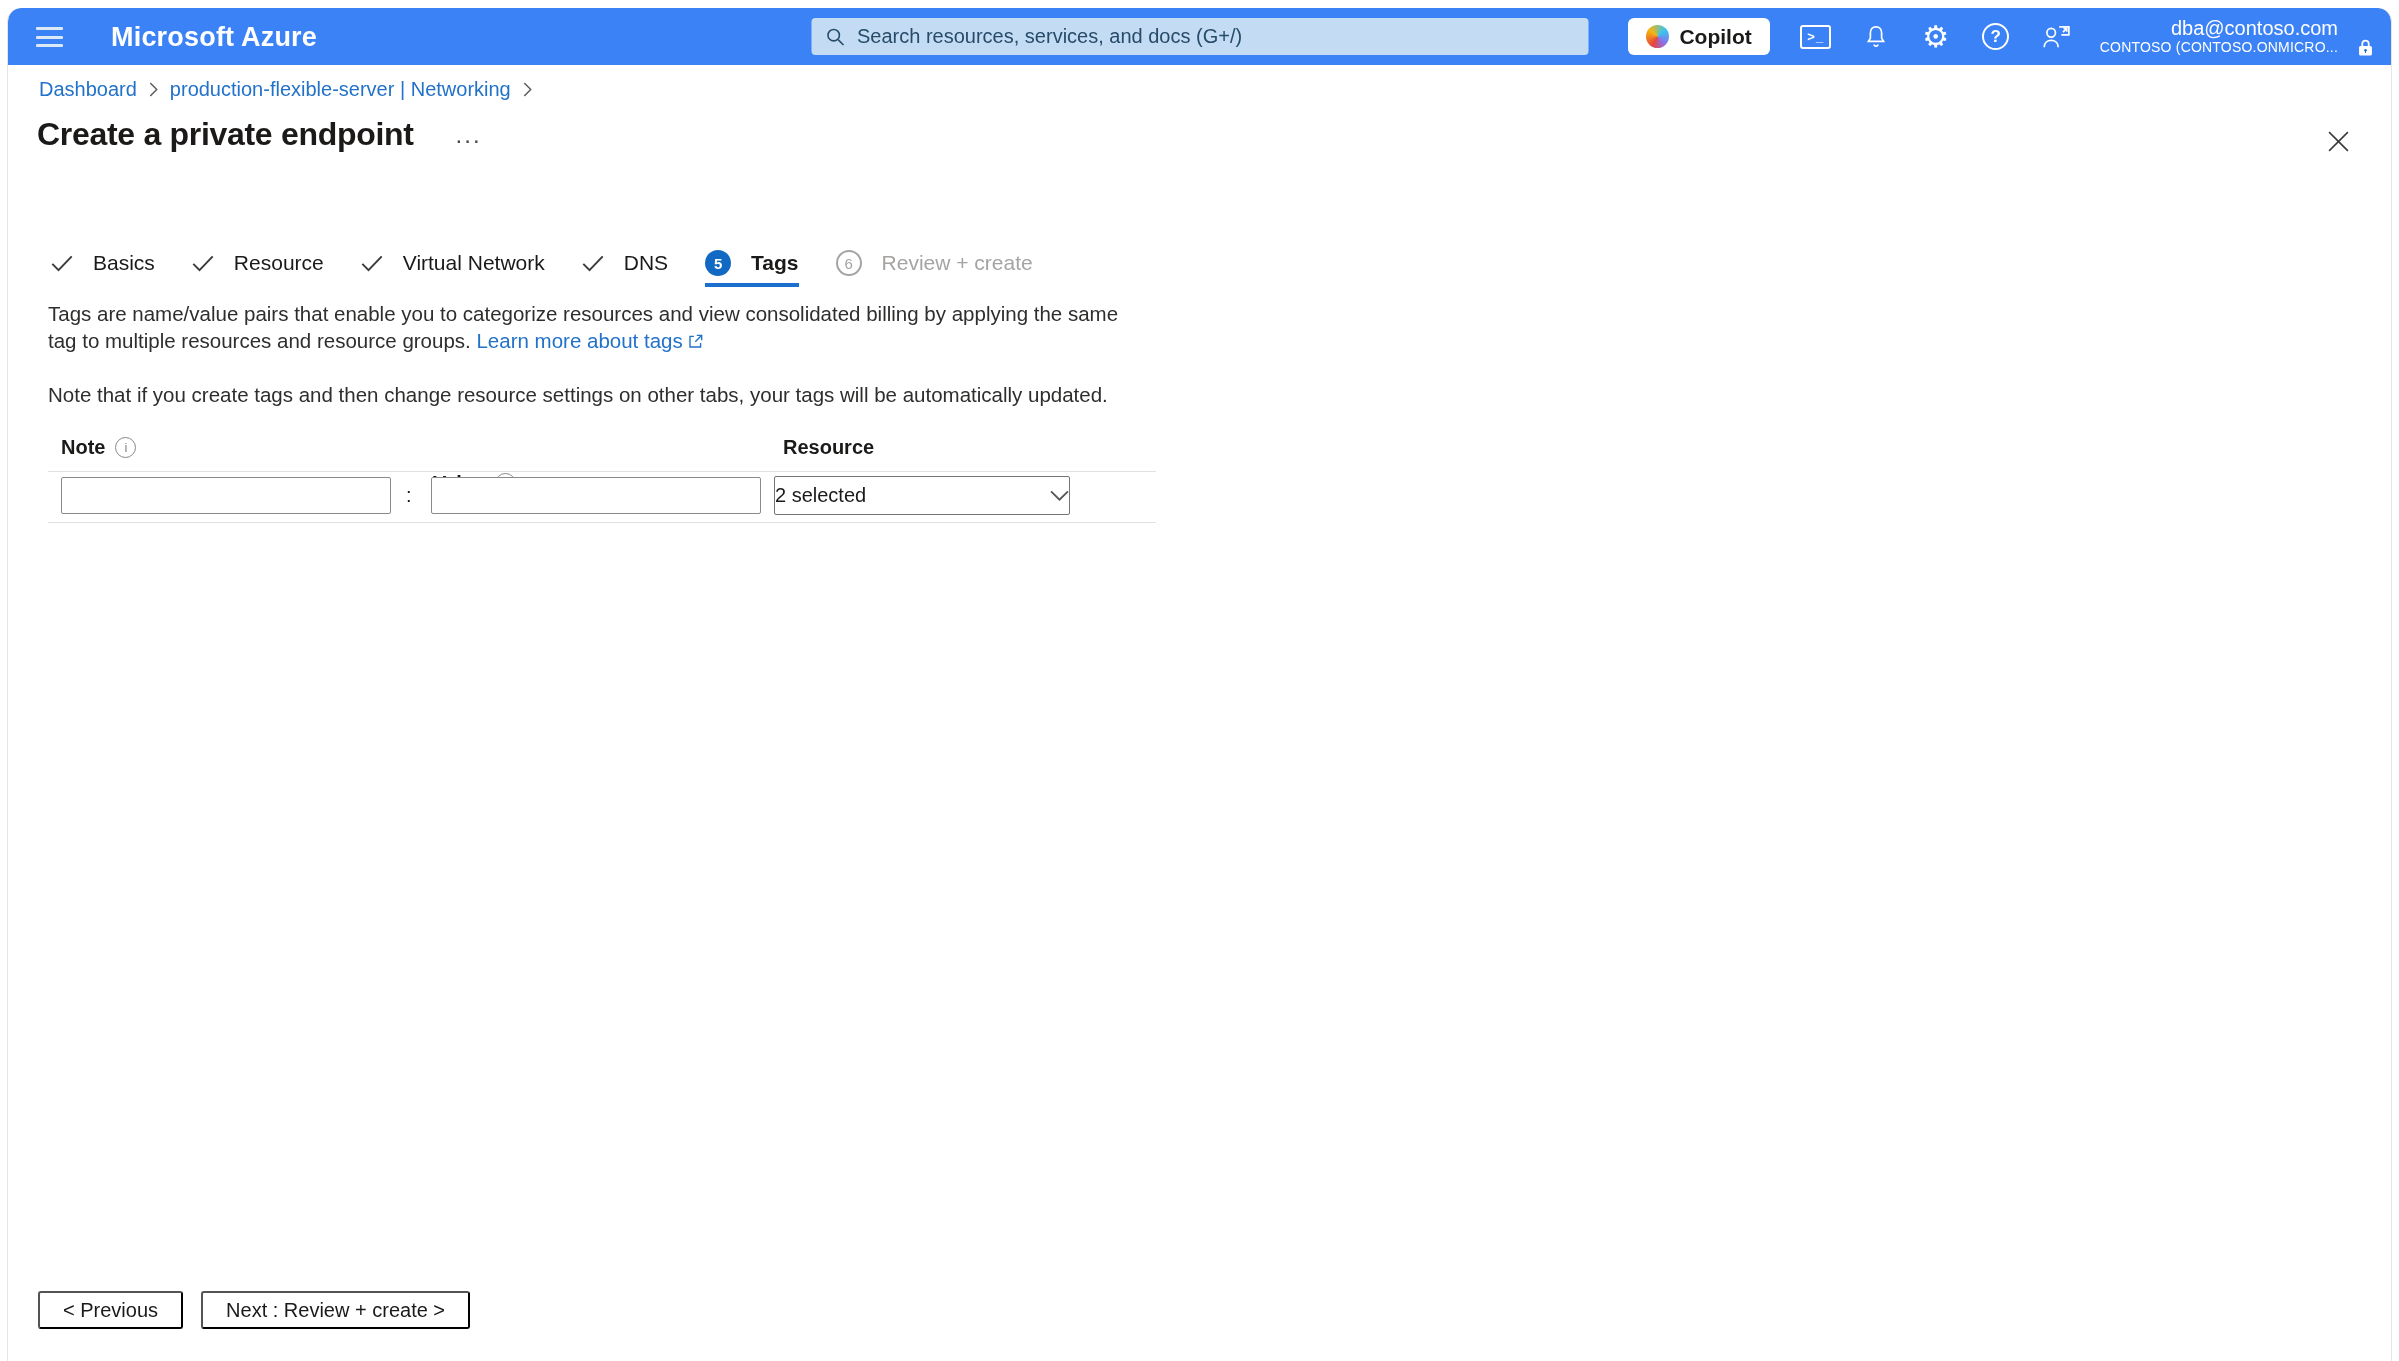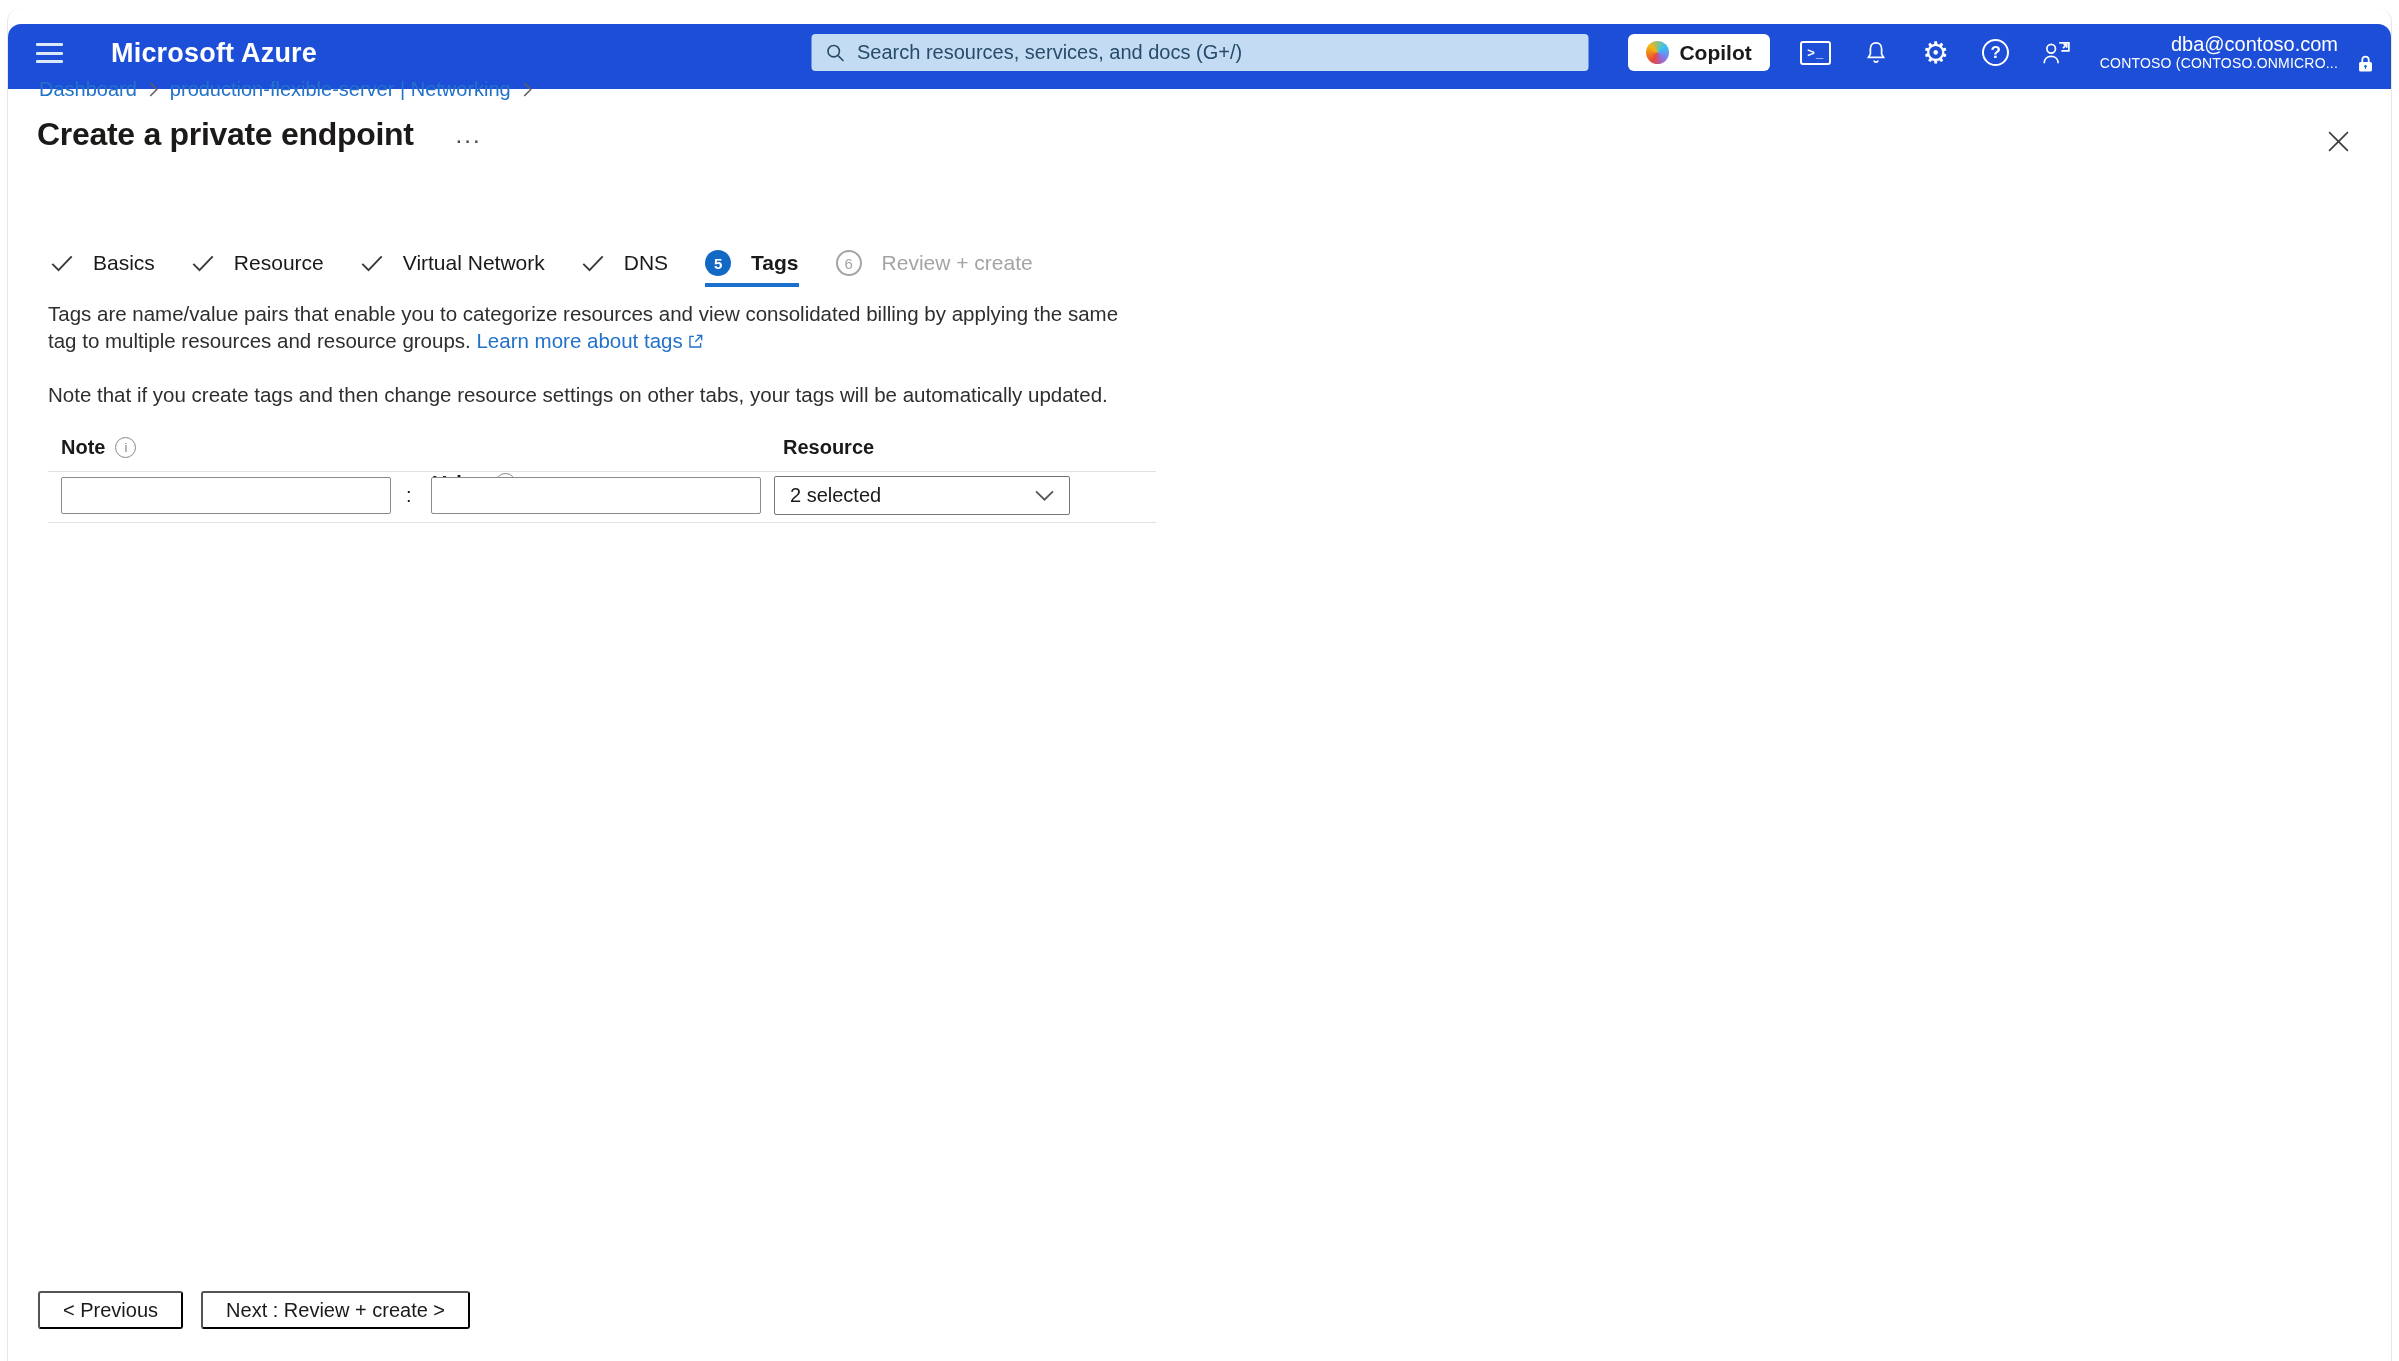--- a/index.html
+++ b/index.html
@@ -2,22 +2,22 @@
 <html><head>
 <meta charset="utf-8">
 <style>
   * { margin:0; padding:0; box-sizing:border-box; }
   html,body { width:2399px; height:1361px; background:#fff; font-family:"Liberation Sans","DejaVu Sans",sans-serif; }
   .window { position:absolute; left:7px; top:8px; width:2385px; height:1353px;
             border-left:1px solid #e8e6e4; border-right:1px solid #e8e6e4;
             border-radius:14px 14px 0 0; background:#fff; overflow:hidden; }
 
   
-  .topbar { position:absolute; left:0; top:16px; width:100%; height:65px;
-            background:#1d4ed8; border-radius:13px 13px 0 0;
+  .topbar { position:absolute; left:0; top:0; width:100%; height:57px;
+            background:#3b82f6; border-radius:13px 13px 0 0;
             display:flex; align-items:center; }
   .hamburger { position:absolute; left:28px; top:17px; width:30px; height:24px;
                background:none; border:none; cursor:pointer; display:flex;
                flex-direction:column; justify-content:space-between; padding:2px 0; }
   .hbar { display:block; width:27px; height:3px; background:#dbe9f7; border-radius:1px; }
   .brand { position:absolute; left:103px; top:14px; color:#fff; font-size:27px; font-weight:700; letter-spacing:0.2px; }
 
   .searchbox { position:absolute; left:50%; transform:translateX(-50%); top:10px;
                width:777px; height:37px; background:#c3dcf3; border-radius:4px;
                display:flex; align-items:center; padding:16px 14px; }
@@ -91,21 +91,21 @@
   .rl1 { top:35px; } .rl2 { top:86px; }
   .tag-input { position:absolute; top:41px; height:37px; border:1px solid #8c8a88;
                border-radius:2px; background:#fff; font-size:20px; padding:0 10px;
                font-family:inherit; color:#1b1a19; outline:none; }
   .tag-input.name  { left:13px;  width:330px; }
   .tag-input.value { left:383px; width:330px; }
   .colon { position:absolute; left:358px; top:48px; font-size:20px; color:#1b1a19; }
   .dropdown { position:absolute; left:726px; top:40px; width:296px; height:39px;
               border:1px solid #767574; border-radius:2px; background:#fff;
               display:flex; align-items:center; justify-content:space-between;
-              padding:0 15px; font-size:20px; color:#1b1a19; cursor:pointer; }
+              padding:0 0; font-size:20px; color:#1b1a19; cursor:pointer; }
 
   
   .footer { position:absolute; left:30px; top:1283px; display:flex; gap:18px; }
   .btn { height:38px; background:#fff; border:1.5px solid #57565
 4; border-radius:3px;
         font-family:inherit; font-size:20px; color:#1b1a19; padding:0 23px; cursor:pointer; }
 </style>
 </head>
 <body>
 

